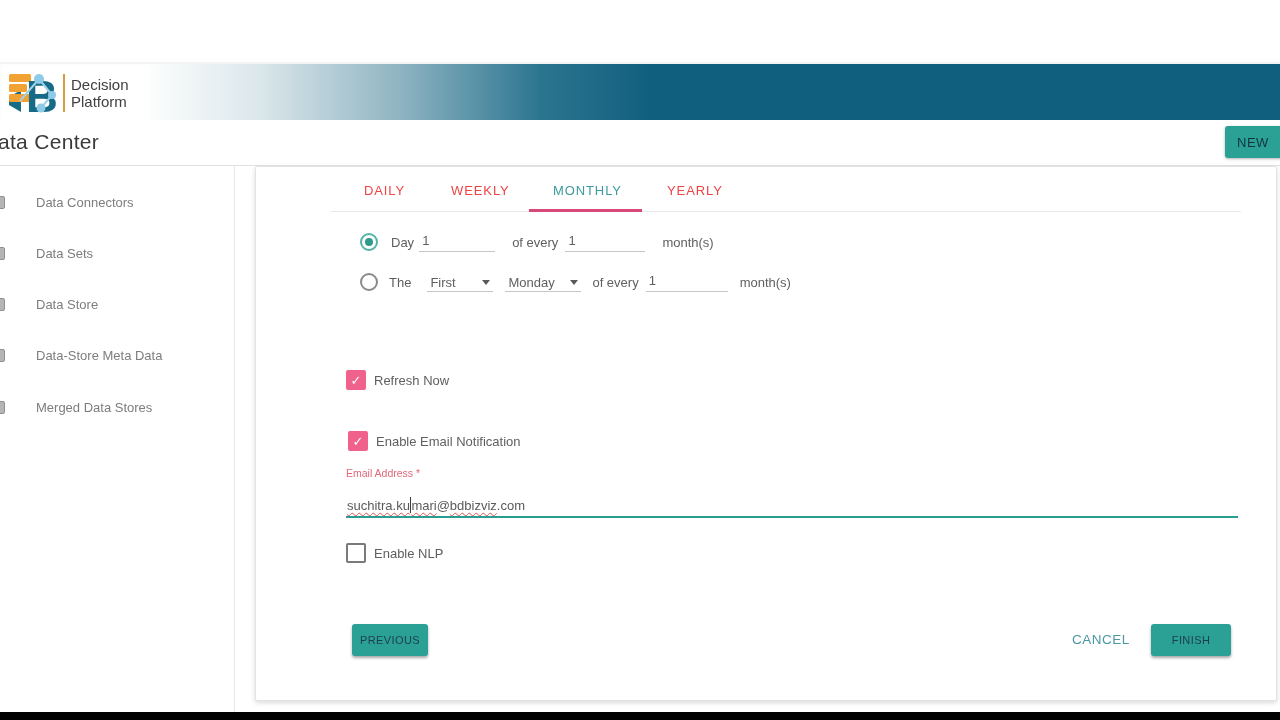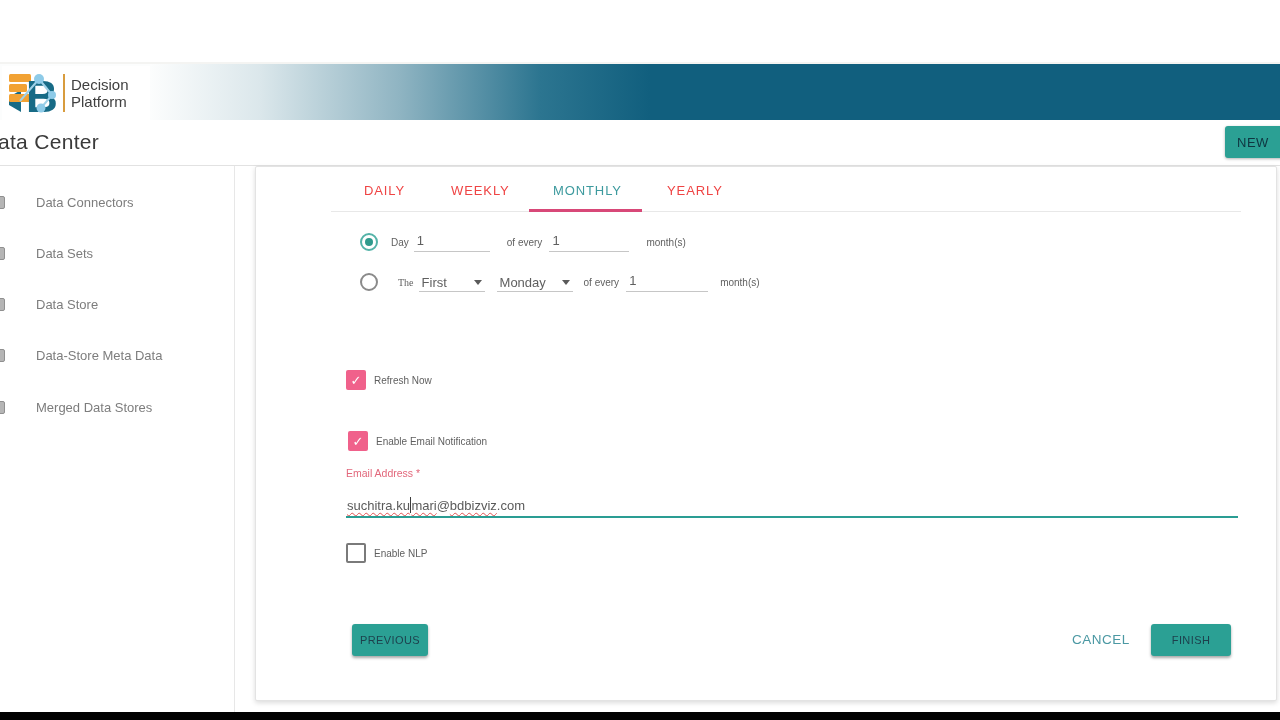--- a/index.html
+++ b/index.html
@@ -41,21 +41,21 @@
 
   
   .card { position:absolute; left:255px; top:166px; width:1022px; height:535px; background:#fff;
     border:1px solid #e3e3e3; border-radius:2px; box-shadow:0 2px 5px rgba(0,0,0,.14); }
   .tab { position:absolute; top:16px; font-size:13px; letter-spacing:.9px; color:#ef4444; cursor:pointer; white-space:nowrap; }
   .tab.active { color:#3d9a9e; }
   .tabline { position:absolute; left:75px; top:44px; width:910px; height:1px; background:#e8e8e8; }
   .tabink { position:absolute; left:273px; top:42px; width:113px; height:3px; background:#d84878; }
 
   .frow { position:absolute; display:flex; align-items:center; }
-  .flabel { font-size:10px; color:#5f5f5f; white-space:nowrap; }
+  .flabel { font-size:13px; color:#5f5f5f; white-space:nowrap; }
   .radio { width:18px; height:18px; border:2px solid #8a8a8a; border-radius:50%; background:#fff; position:relative; flex:0 0 auto; cursor:pointer; }
   .radio.on { border-color:#54b3a8; }
   .radio.on::after { content:""; position:absolute; left:3px; top:3px; width:8px; height:8px; border-radius:50%; background:#2f9a8c; }
   .uinput { display:inline-block; border-bottom:1px solid #c6c6c6; height:20px; font-size:13px; color:#5f5f5f; padding:1px 3px 0; cursor:text; }
   .sel { display:inline-flex; justify-content:space-between; align-items:center; border-bottom:1px solid #c6c6c6; height:20px; font-size:13px; color:#5f5f5f; padding:1px 3px 0; cursor:pointer; }
   .arr { width:0; height:0; border-left:4.5px solid transparent; border-right:4.5px solid transparent; border-top:5px solid #5a5a5a; margin-left:6px; }
 
   .cb { width:20px; height:20px; border-radius:2px; flex:0 0 auto; cursor:pointer; }
   .cb.off { border:2px solid #7a7a7a; background:#fff; }
   .cb.on { background:#f0618b; color:#fff; display:flex; align-items:center; justify-content:center; font-size:13px; }
@@ -146,22 +146,22 @@
       <span class="radio on"></span>
       <span class="flabel" style="margin-left:13px;">Day</span>
       <span class="uinput" style="width:76px; margin-left:5px;">1</span>
       <span class="flabel" style="margin-left:17px;">of every</span>
       <span class="uinput" style="width:80px; margin-left:7px;">1</span>
       <span class="flabel" style="margin-left:17px;">month(s)</span>
     </div>
 
     <div class="frow" style="left:104px; top:104px; height:22px;">
       <span class="radio"></span>
-      <span class="flabel" style="margin-left:20px;font-family:Liberation Serif, serif;">The</span>
-      <span class="sel" style="width:66px; margin-left:5px;">
+      <span class="flabel" style="margin-left:11px;">The</span>
+      <span class="sel" style="width:66px; margin-left:16px;">
         <span>First</span>
         <span class="arr"></span>
       </span>
       <span class="sel" style="width:76px; margin-left:12px;">
         <span>Monday</span>
         <span class="arr"></span>
       </span>
       <span class="flabel" style="margin-left:11px;">of every</span>
       <span class="uinput" style="width:82px; margin-left:7px;">1</span>
       <span class="flabel" style="margin-left:12px;">month(s)</span>

